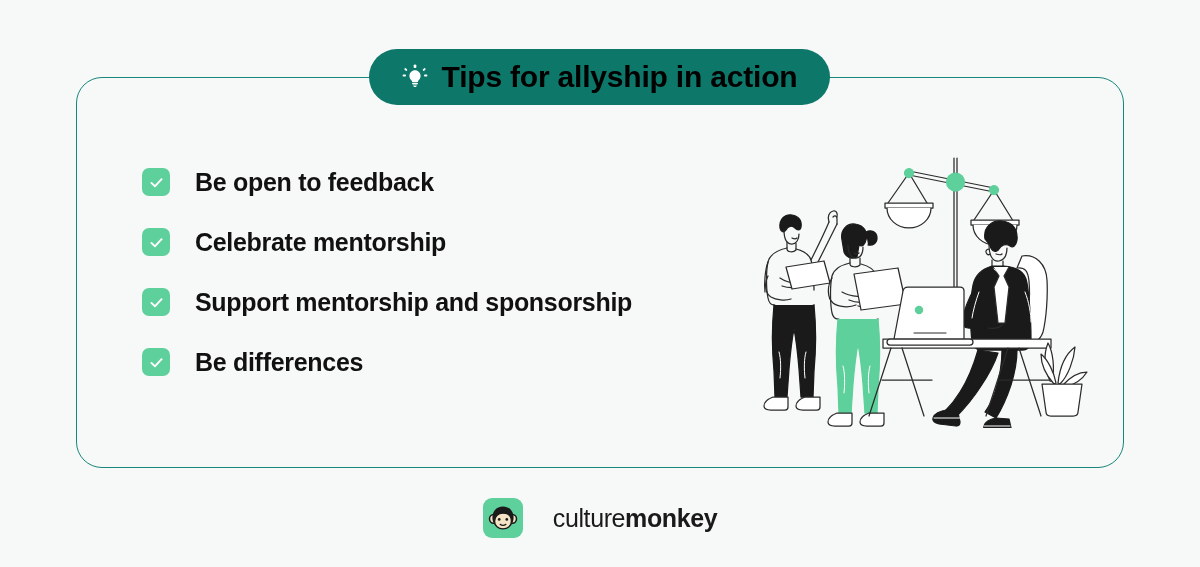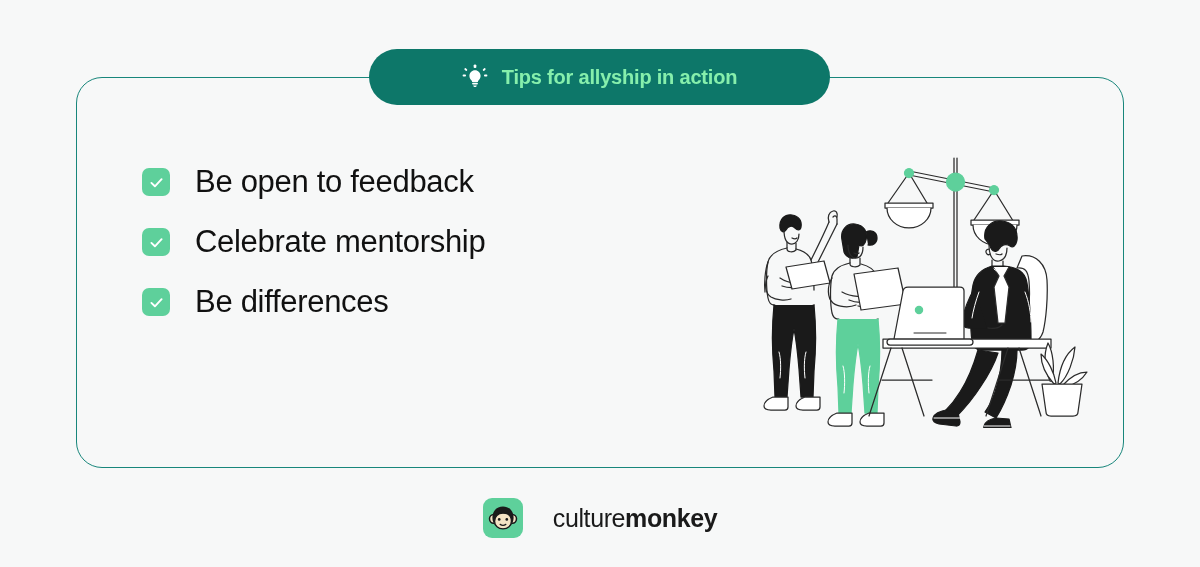--- a/index.html
+++ b/index.html
@@ -51,22 +51,22 @@
     gap: 14px;
     z-index: 5;
   }
   .bulb-icon {
     width: 26px;
     height: 26px;
     display: block;
     flex: none;
   }
   .header-title {
-    color: #86efac;
-    font-size: 20px;
+    color: #000000;
+    font-size: 30px;
     font-weight: bold;
     letter-spacing: -0.2px;
     white-space: nowrap;
   }
 
   
   .checklist {
     position: absolute;
     left: 142px;
     top: 152px;
@@ -83,22 +83,22 @@
     flex: none;
     background: #5ed09b;
     border-radius: 7px;
     display: flex;
     align-items: center;
     justify-content: center;
     margin-right: 25px;
   }
   .checkbox svg { display: block; }
   .check-label {
-    font-size: 31px;
-    font-weight: normal;
+    font-size: 25px;
+    font-weight: bold;
     color: #111111;
     letter-spacing: -0.3px;
     white-space: nowrap;
   }
 
   
   .illustration {
     position: absolute;
     left: 742px;
     top: 152px;
@@ -177,20 +177,28 @@
 
     <div class="check-row">
       <span class="checkbox">
         <svg width="17" height="17" viewBox="0 0 17 17">
           <path d="M3.4 8.9 L6.9 12.3 L13.6 5.2" fill="none" stroke="#ffffff" stroke-width="1.9" stroke-linecap="round" stroke-linejoin="round"></path>
         </svg>
       </span>
       <span class="check-label">Celebrate mentorship</span>
     </div>
 
+    <div class="check-row">
+      <span class="checkbox">
+        <svg width="17" height="17" viewBox="0 0 17 17">
+          <path d="M3.4 8.9 L6.9 12.3 L13.6 5.2" fill="none" stroke="#ffffff" stroke-width="1.9" stroke-linecap="round" stroke-linejoin="round"></path>
+        </svg>
+      </span>
+      <span class="check-label">Support mentorship and sponsorship</span>
+    </div>
 
     <div class="check-row">
       <span class="checkbox">
         <svg width="17" height="17" viewBox="0 0 17 17">
           <path d="M3.4 8.9 L6.9 12.3 L13.6 5.2" fill="none" stroke="#ffffff" stroke-width="1.9" stroke-linecap="round" stroke-linejoin="round"></path>
         </svg>
       </span>
       <span class="check-label">Be differences</span>
     </div>
 

